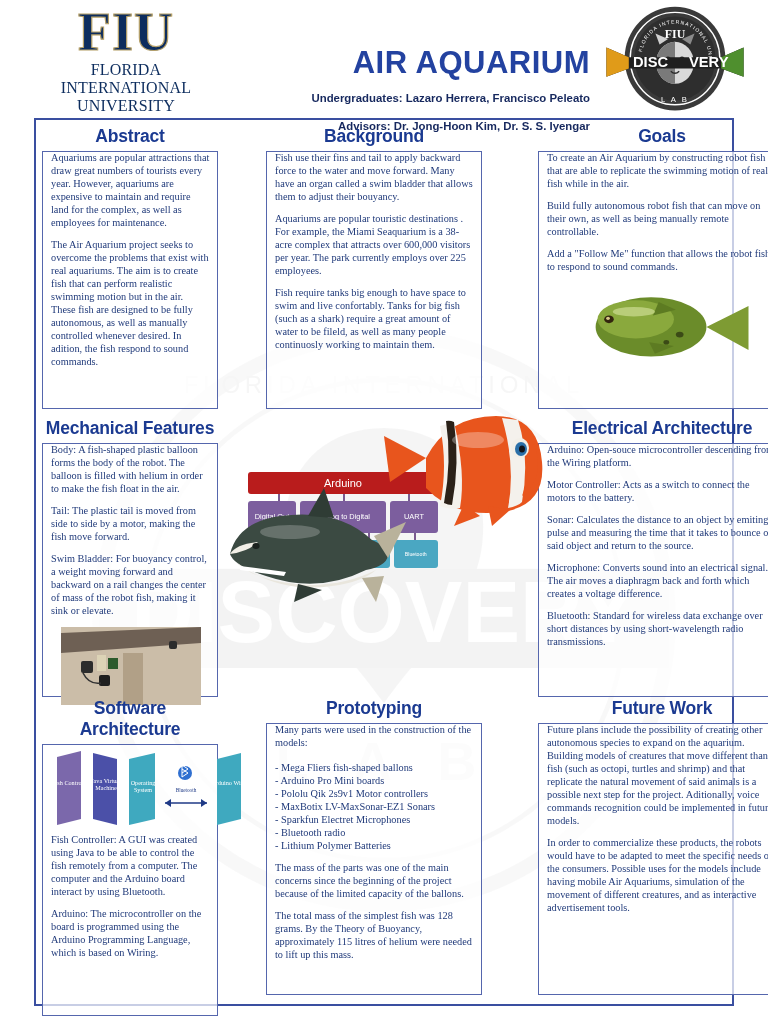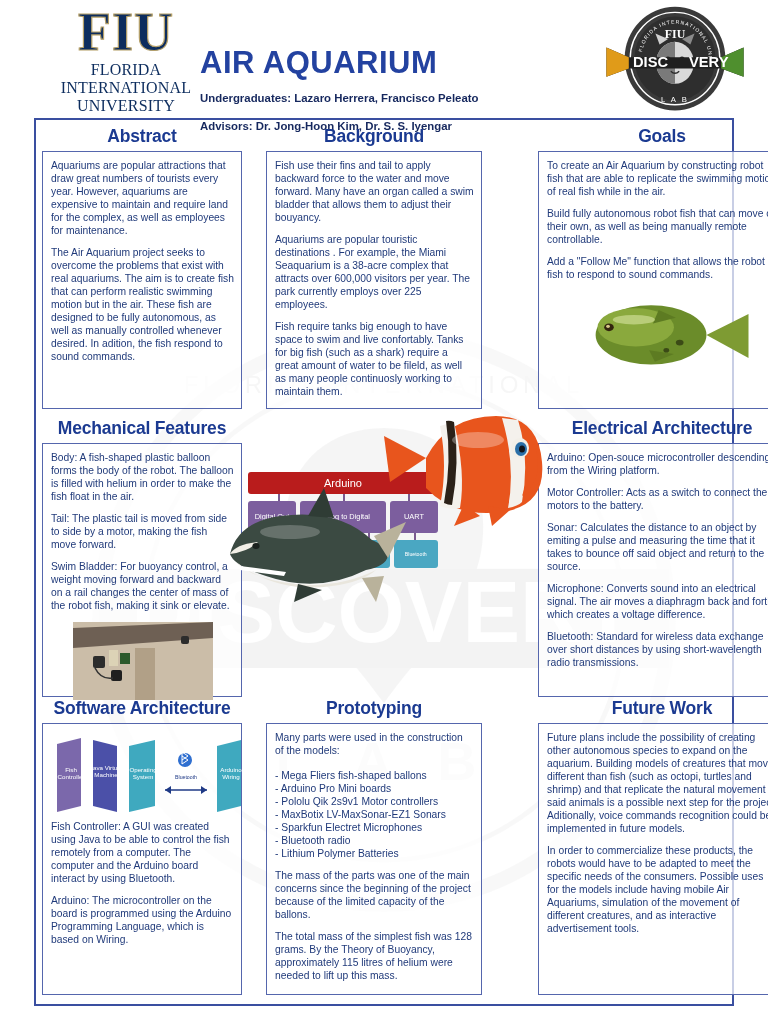--- a/index.html
+++ b/index.html
@@ -47,21 +47,21 @@
     font-family: "Liberation Serif", serif;
     font-size: 16px;
     line-height: 1.14;
     color: #0d2d5e;
     letter-spacing: 0.2px;
     margin-top: 2px;
   }
 
   .title-block {
     position: absolute; left: 200px; top: 45px; width: 390px;
-    text-align: left;
+    text-align: right;
   }
   .poster-title {
     font-size: 31px; font-weight: bold; color: #2342a0;
     letter-spacing: 0.5px;
   }
   .subtitle-line {
     font-size: 11.4px; font-weight: bold; color: #16285e;
     line-height: 1.36; margin-top: 10px;
   }
 
@@ -93,35 +93,36 @@
     text-align: center;
     font-size: 17.5px;
     font-weight: bold;
     color: #1b3a91;
     margin-bottom: 4px;
     letter-spacing: -0.2px;
   }
   .panel {
     border: 1.6px solid #5566ad;
     background: rgba(255,255,255,0.72);
-    padding: 8px 7px 6px 8px;
+    padding: 0 7px 6px 8px;
+    font-family: Liberation Serif, serif;
   }
   .panel p {
     font-size: 10.3px;
     line-height: 1.26;
     color: #203a7a;
     margin-bottom: 9px;
   }
   .panel p:last-child { margin-bottom: 0; }
   .panel ul { list-style: none; }
   .panel li {
     font-size: 10.3px; line-height: 1.26; color: #203a7a;
   }
   .col { position: absolute; }
-  .c-left  { left: 0px;   width: 200px; }
+  .c-left  { left: 0px;   width: 176px; }
   .c-mid   { left: 224px; width: 216px; }
   .c-right { left: 468px; width: 248px; margin-left: 28px; }
 
   
   .photo {
     width: 100%;
     border: 0;
     display: block;
   }
   .photo-goals { height: 86px; margin-top: 6px; }

